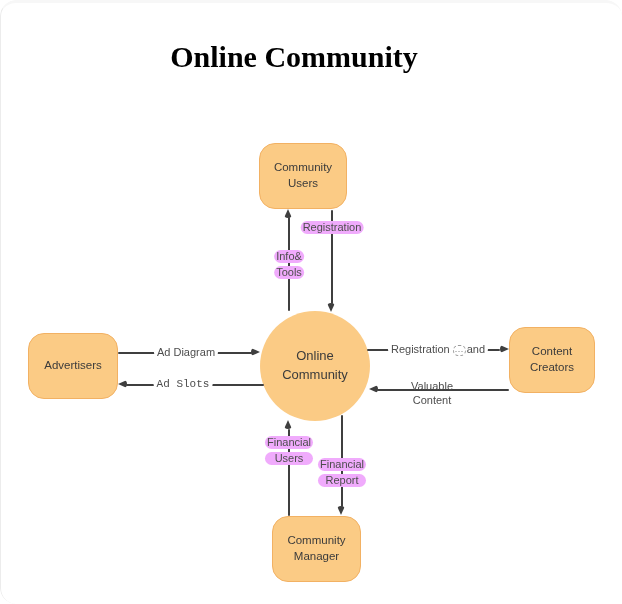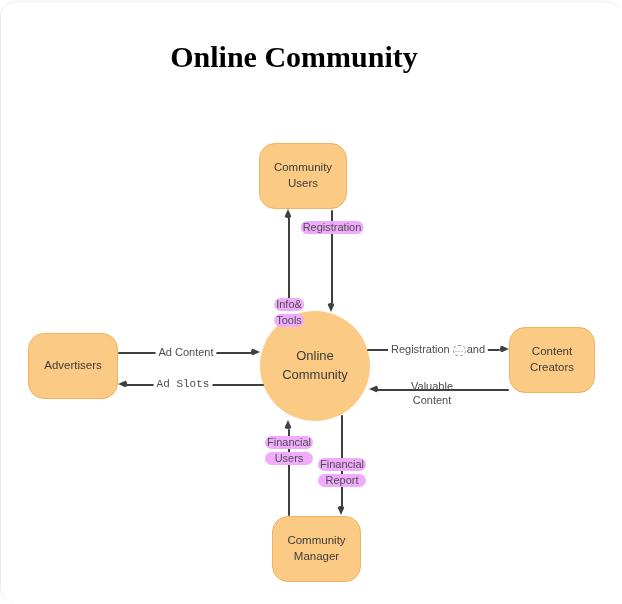--- a/index.html
+++ b/index.html
@@ -101,27 +101,27 @@
   <div class="line vline" style="left:287px; top:426px; height:87px;"></div>
   <div class="ah ah-up" style="left:283px; top:417px;"></div>
 
   <div class="line vline" style="left:340px; top:412px; height:92px;"></div>
   <div class="ah ah-down" style="left:336px; top:503px;"></div>
 
   <div class="flabel" style="left:331px; top:218px;">
     <span class="ln">Registration</span>
   </div>
 
-  <div class="flabel stacked" style="left:288px; top:247px;margin-top:48px;">
+  <div class="flabel stacked" style="left:288px; top:247px;">
     <span class="ln">Info&amp;</span>
     <span class="ln">Tools</span>
   </div>
 
   <div class="flabel onln" style="left:185px; top:343px;">
-    <span>Ad Content</span>
+    <span>Ad Diagram</span>
   </div>
 
   <div class="flabel onln" style="left:182px; top:375px;font-family:Liberation Mono, monospace;">
     <span>Ad Slots</span>
   </div>
 
   <div class="flabel onln" style="left:437px; top:340px;">
     <span>Registration</span><span class="ph">...</span><span>and</span>
   </div>
 

